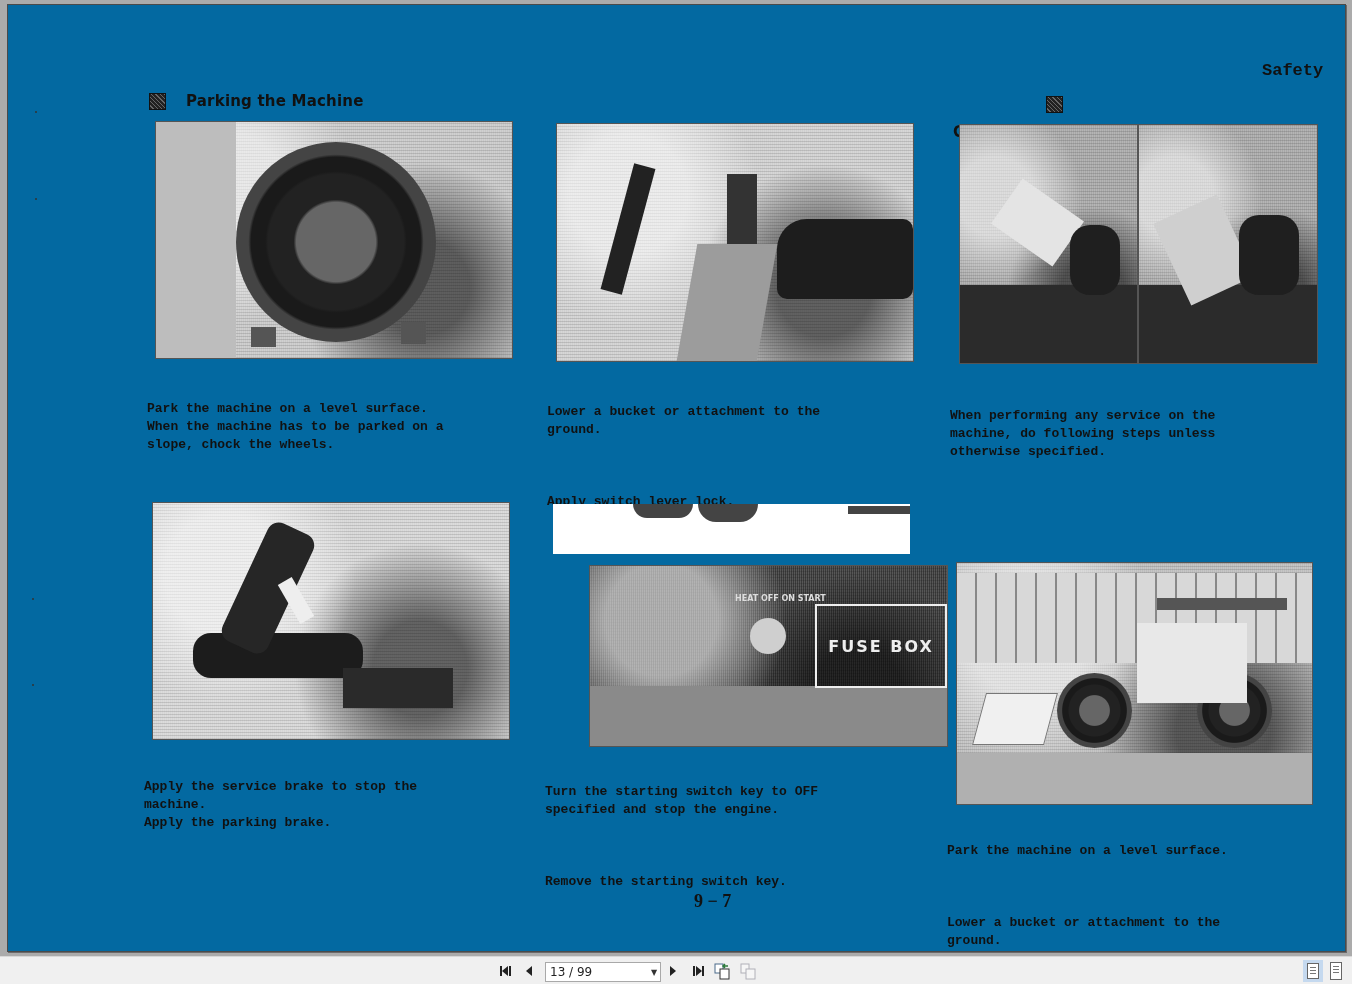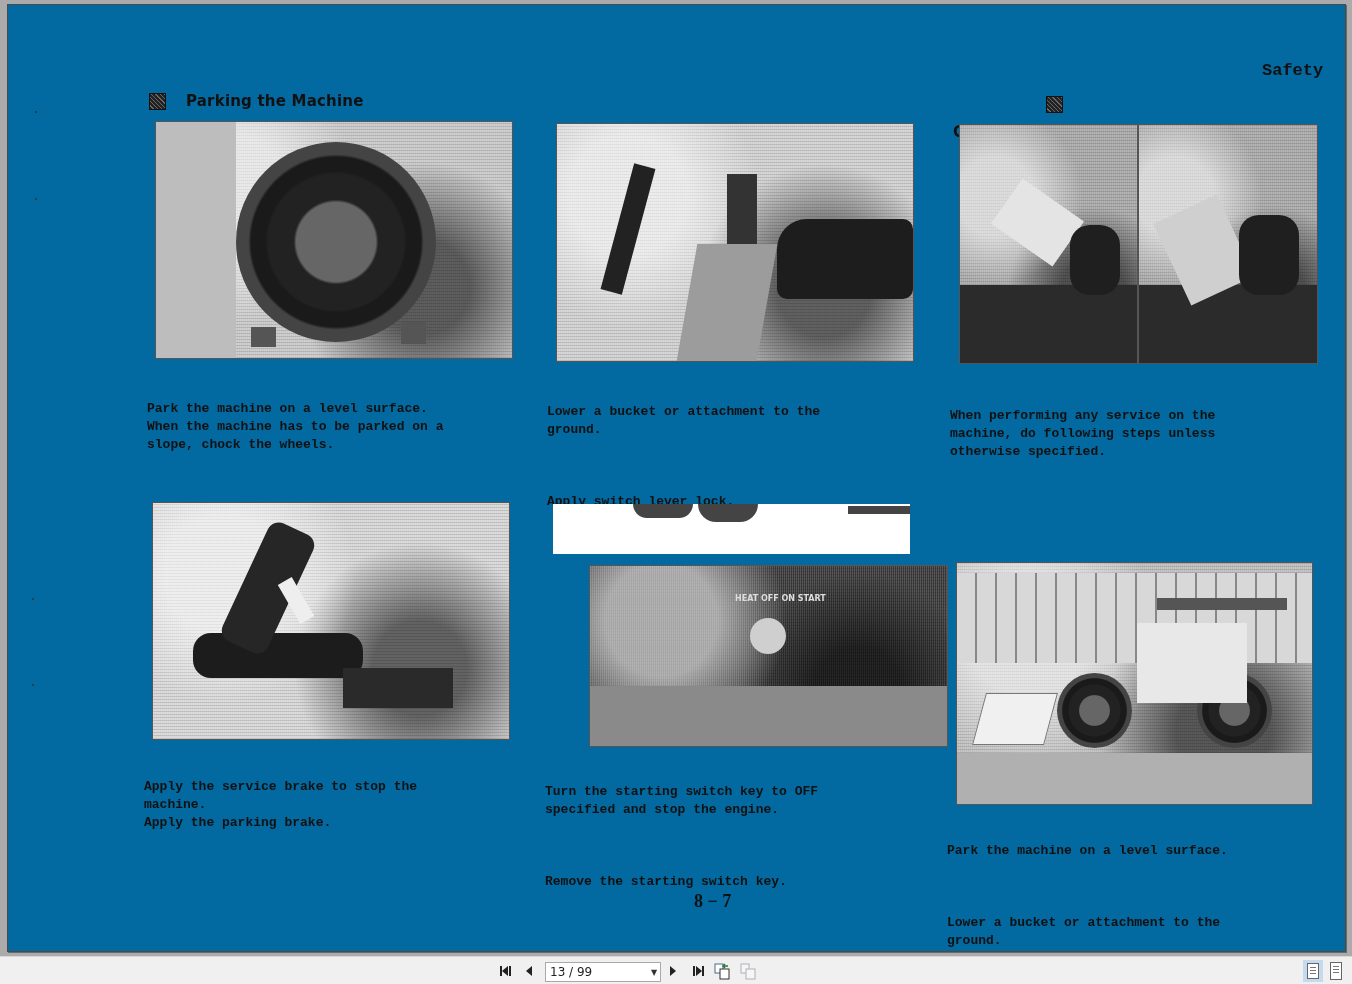--- a/index.html
+++ b/index.html
@@ -108,20 +108,21 @@
   <div class="caption" style="left:136px;top:737px;">
     <p>Apply the service brake to stop the
 machine.
 Apply the parking brake.</p>
   </div>
 
   <div class="photo" style="left:545px;top:560px;width:357px;height:180px;background-color:#3a3a3a;margin-left:36px;">
     <div class="light" style="left:0;top:120px;width:357px;height:60px;background:#8a8a8a;"></div>
     <div class="light" style="left:160px;top:52px;width:36px;height:36px;border-radius:50%;background:#cfcfcf;"></div>
     <div class="abs" style="left:145px;top:28px;font-size:8px;color:#ddd;font-family:'DejaVu Sans',sans-serif;font-weight:bold;">HEAT  OFF  ON  START</div>
+    <div class="fuse-box" style="left:225px;top:38px;width:128px;height:80px;">FUSE BOX</div>
   </div>
   <div class="photo" style="left:545px;top:499px;width:357px;height:50px;background:#fff;border:none;">
     <div class="dark" style="left:80px;top:0;width:60px;height:14px;border-radius:0 0 30px 30px;background:#444;"></div>
     <div class="dark" style="left:145px;top:0;width:60px;height:18px;border-radius:0 0 30px 30px;background:#444;"></div>
     <div class="dark" style="left:295px;top:2px;width:62px;height:8px;background:#444;"></div>
   </div>
   <div class="caption" style="left:537px;top:742px;">
     <p>Turn the starting switch key to OFF
 specified and stop the engine.</p>
     <p>Remove the starting switch key.</p>
@@ -135,21 +136,21 @@
     <div class="light" style="left:180px;top:60px;width:110px;height:80px;background:#e8e8e8;"></div>
     <div class="dark" style="left:200px;top:35px;width:130px;height:12px;background:#555;"></div>
     <div class="light" style="left:22px;top:130px;width:70px;height:50px;background:#f0f0f0;border:1px solid #777;transform:skewX(-15deg);"></div>
   </div>
   <div class="caption" style="left:939px;top:801px;">
     <p>Park the machine on a level surface.</p>
     <p>Lower a bucket or attachment to the
 ground.</p>
   </div>
 
-  <div class="page-number">8 − 7</div>
+  <div class="page-number">9 − 7</div>
 </div>
 
 <div class="toolbar">
   <div class="tb-btn" style="left:497px;width:18px;">
     <svg width="14" height="14" viewBox="0 0 14 14">
         <rect x="1" y="2" width="2" height="10" fill="#222"></rect>
         <polygon points="9,2 3,7 9,12" fill="#222"></polygon>
         <rect x="10" y="2" width="2" height="10" fill="#222"></rect>
       </svg>
   </div>

